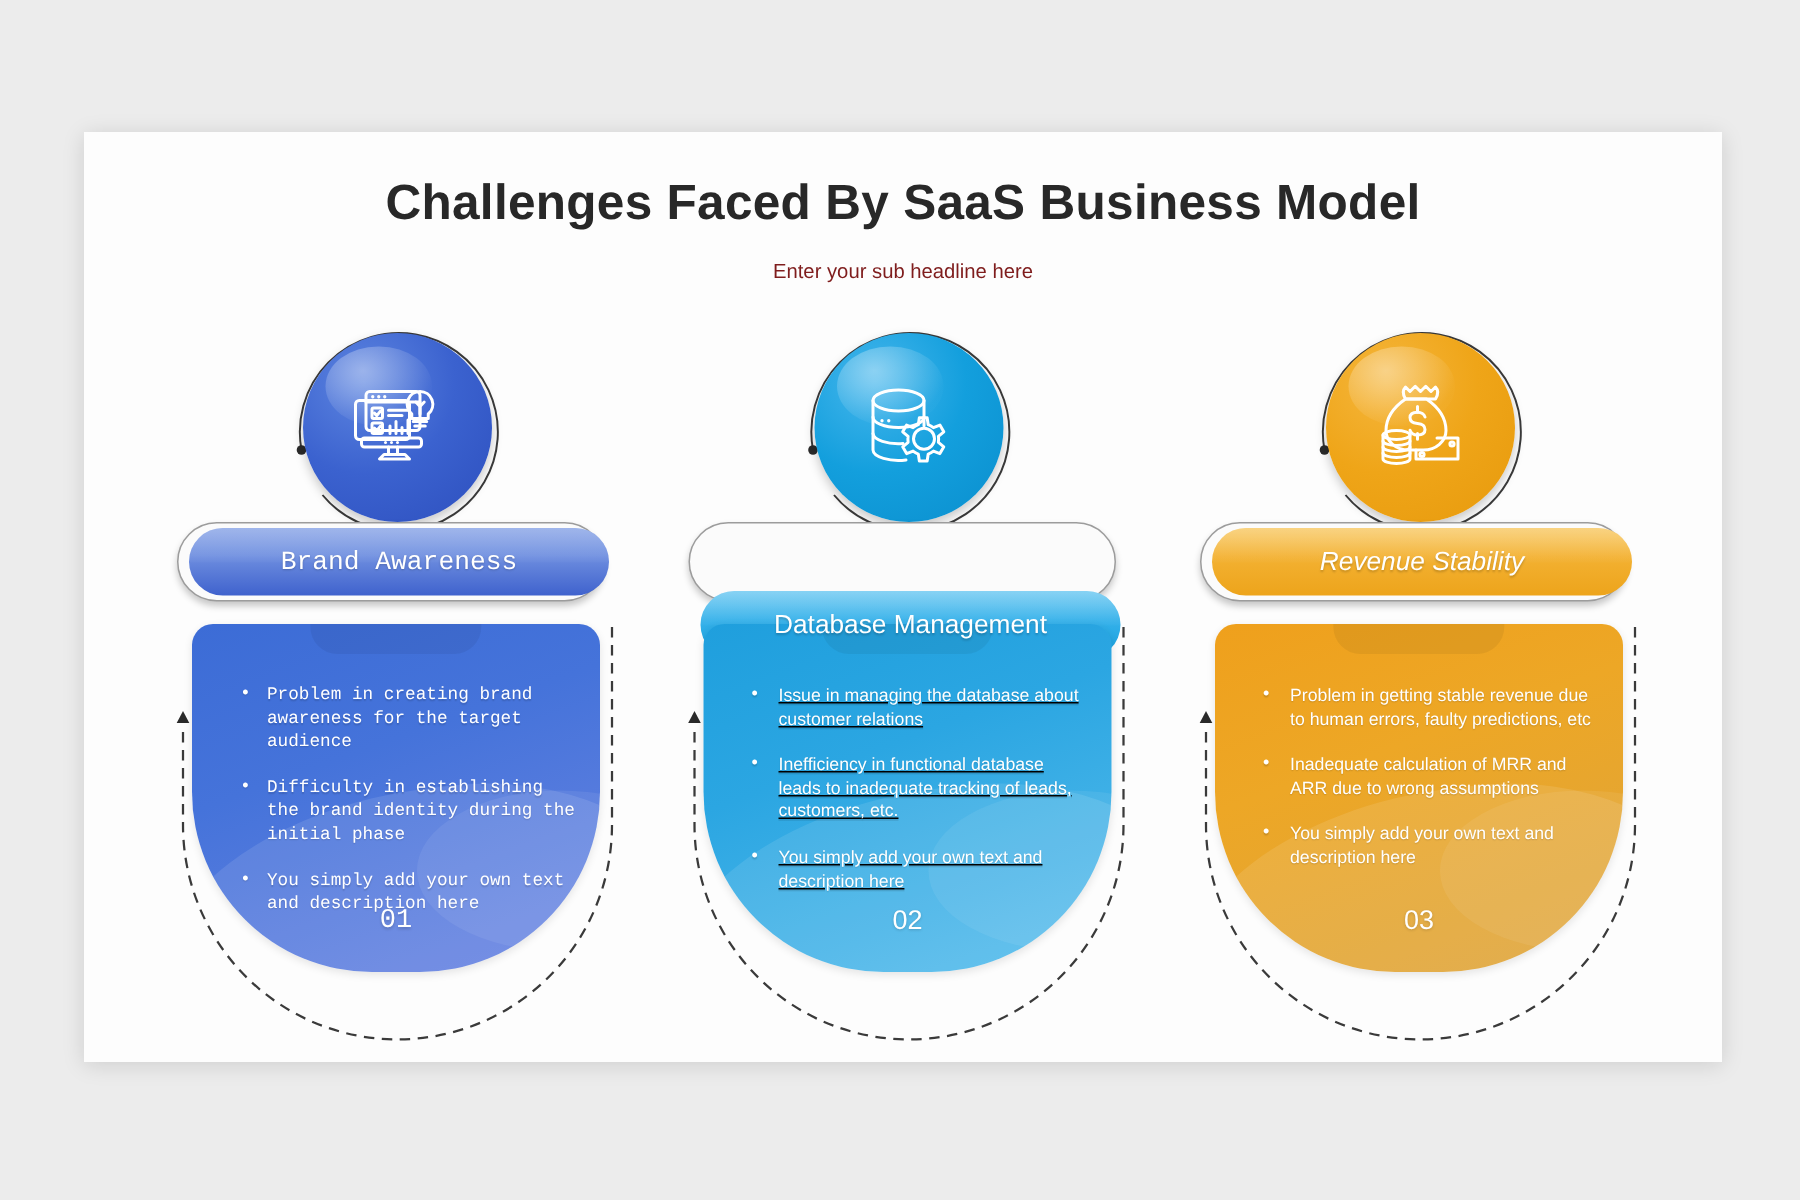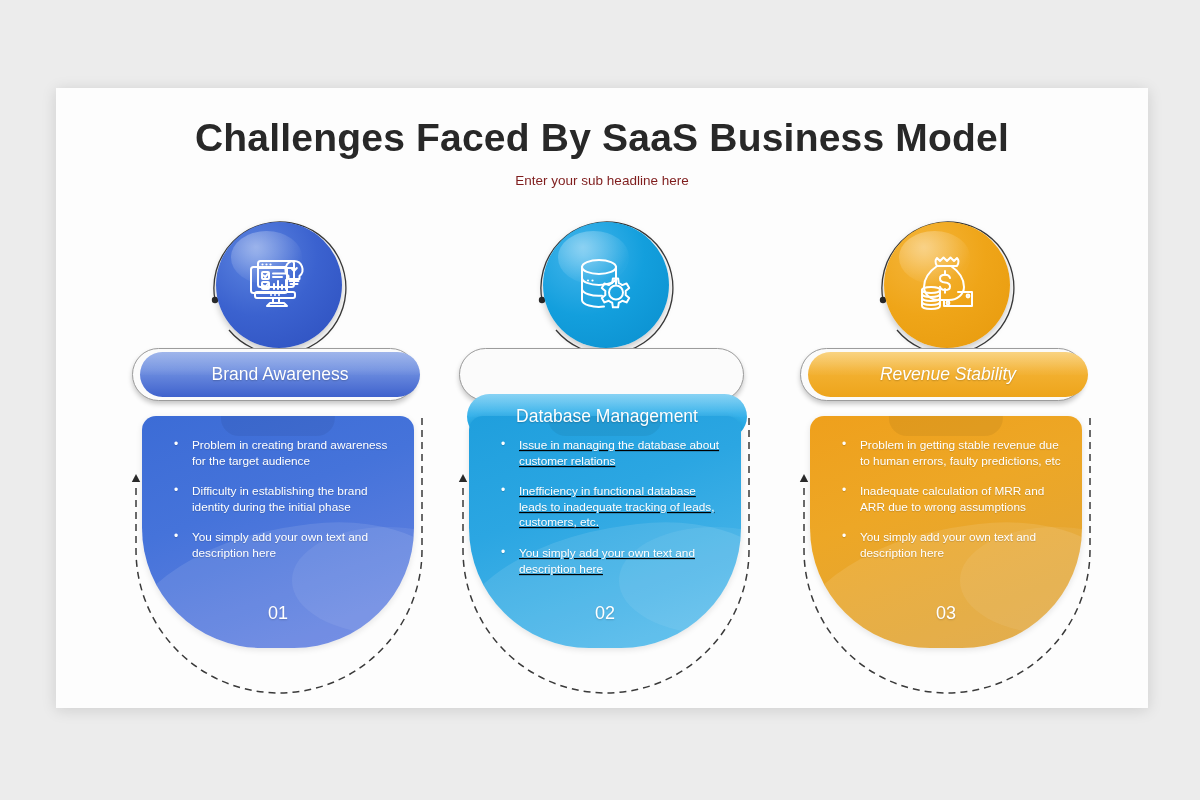--- a/index.html
+++ b/index.html
@@ -31,21 +31,21 @@
     box-shadow: 0 2px 14px rgba(0,0,0,0.13);
   }
 
   
   .slide-title {
     position: absolute;
     left: 0;
     top: 28px;
     width: 100%;
     text-align: center;
-    font-size: 39px;
+    font-size: 33px;
     font-weight: bold;
     color: #282828;
     letter-spacing: 0.2px;
     white-space: nowrap;
   }
   .slide-subtitle {
     position: absolute;
     left: 0;
     top: 85px;
     width: 100%;
@@ -60,21 +60,21 @@
     left: 0;
     top: 0;
     width: 100%;
     height: 100%;
   }
   .column {
     position: absolute;
     top: 130px;
     width: 310px;
   }
-  .column.c1 { left: 68px; }
+  .column.c1 { left: 54px; font-family: Liberation Mono, monospace; }
   .column.c2 { left: 395px; }
   .column.c3 { left: 736px; }
 
   
   .circle-wrap {
     position: relative;
     width: 310px;
     height: 128px;
   }
   .ring-svg {
@@ -225,21 +225,21 @@
     width: 42%;
     height: 46px;
     background: rgba(0,0,0,0.055);
     border-radius: 0 0 18px 18px;
     pointer-events: none;
   }
 
   .bullets {
     position: relative;
     z-index: 3;
-    margin: 22px 16px 0 30px;
+    margin: 40px 16px 0 30px;
     padding: 0;
     list-style: none;
   }
   .bullets li {
     position: relative;
     color: #ffffff;
     font-size: 11.8px;
     line-height: 15.6px;
     margin-bottom: 15px;
     padding-left: 20px;

